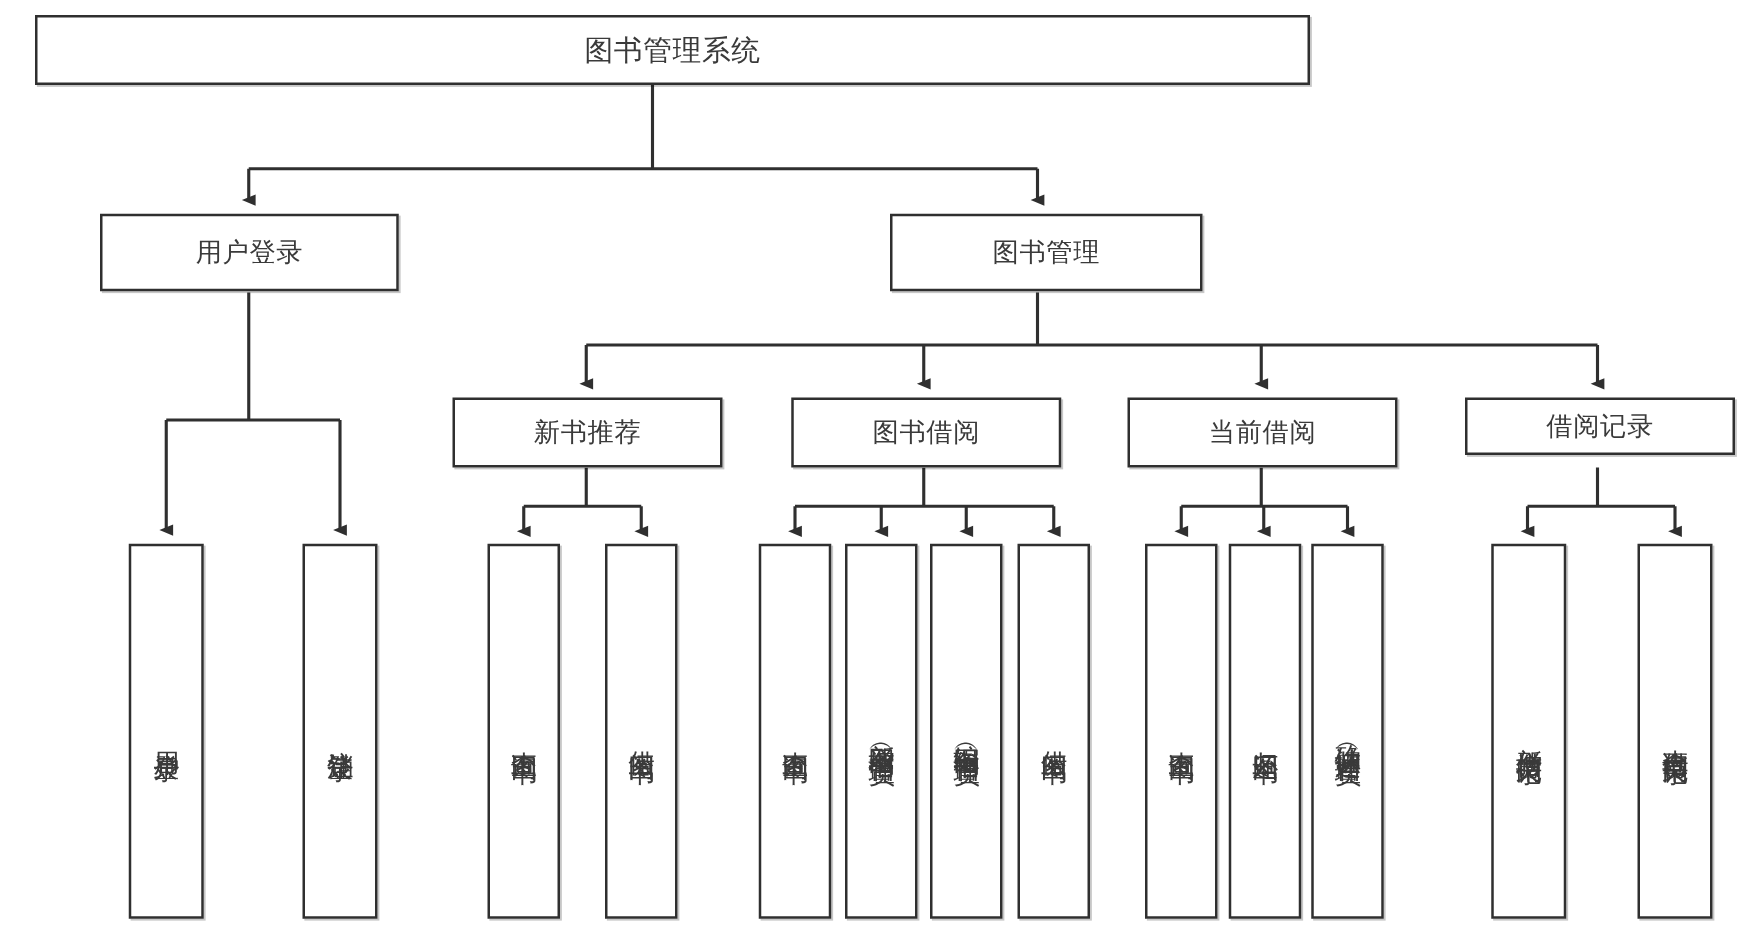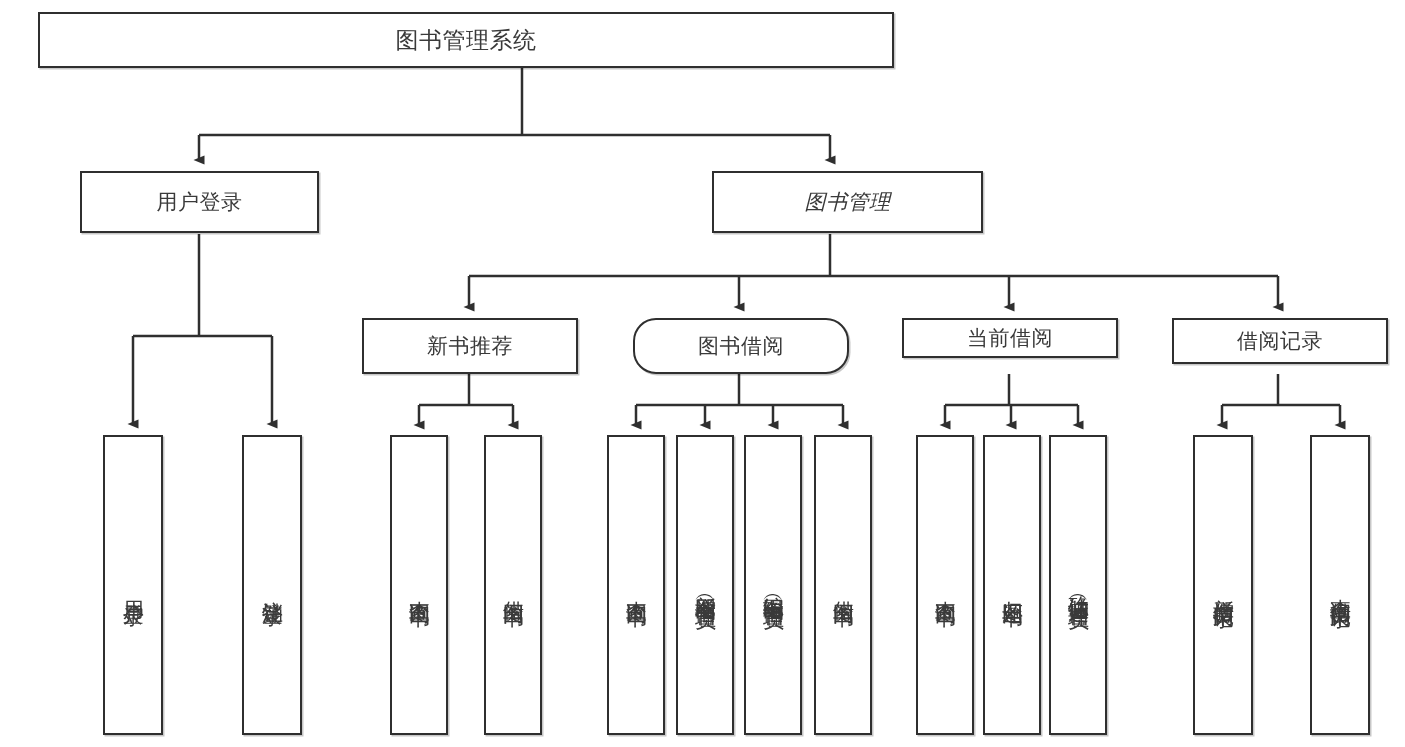--- a/index.html
+++ b/index.html
@@ -121,38 +121,38 @@
       <path d="M1011,405 L1011,425" marker-end="url(#arrow)"></path>
       <path d="M1078,405 L1078,425" marker-end="url(#arrow)"></path>
 
       <path d="M1278,374 L1278,405"></path>
       <path d="M1222,405 L1340,405"></path>
       <path d="M1222,405 L1222,425" marker-end="url(#arrow)"></path>
       <path d="M1340,405 L1340,425" marker-end="url(#arrow)"></path>
     </g>
   </svg>
 
-  <div class="node-box node-root" style="left:38px; top:12px; width:856px; height:56px;">
+  <div class="node-box node-root" style="left:28px; top:12px; width:1020px; height:56px;">
     <span class="node-label">图书管理系统</span>
   </div>
 
   <div class="node-box node-l2" style="left:80px; top:171px; width:239px; height:62px;">
     <span class="node-label">用户登录</span>
   </div>
-  <div class="node-box node-l2" style="left:712px; top:171px; width:271px; height:62px;font-style:italic;">
+  <div class="node-box node-l2" style="left:712px; top:171px; width:250px; height:62px;">
     <span class="node-label">图书管理</span>
   </div>
 
   <div class="node-box node-l3" style="left:362px; top:318px; width:216px; height:56px;text-align:right;">
     <span class="node-label">新书推荐</span>
   </div>
-  <div class="node-box node-l3" style="left:633px; top:318px; width:216px; height:56px;border-radius:23px;">
+  <div class="node-box node-l3" style="left:633px; top:318px; width:216px; height:56px;">
     <span class="node-label">图书借阅</span>
   </div>
-  <div class="node-box node-l3" style="left:902px; top:318px; width:216px; height:40px;">
+  <div class="node-box node-l3" style="left:902px; top:318px; width:216px; height:56px;">
     <span class="node-label">当前借阅</span>
   </div>
   <div class="node-box node-l3" style="left:1172px; top:318px; width:216px; height:46px;">
     <span class="node-label">借阅记录</span>
   </div>
 
   <div class="node-box node-leaf" style="left:103px; top:435px; width:60px; height:300px;">
     <span class="node-label">用户登录</span>
   </div>
   <div class="node-box node-leaf" style="left:242px; top:435px; width:60px; height:300px;">

